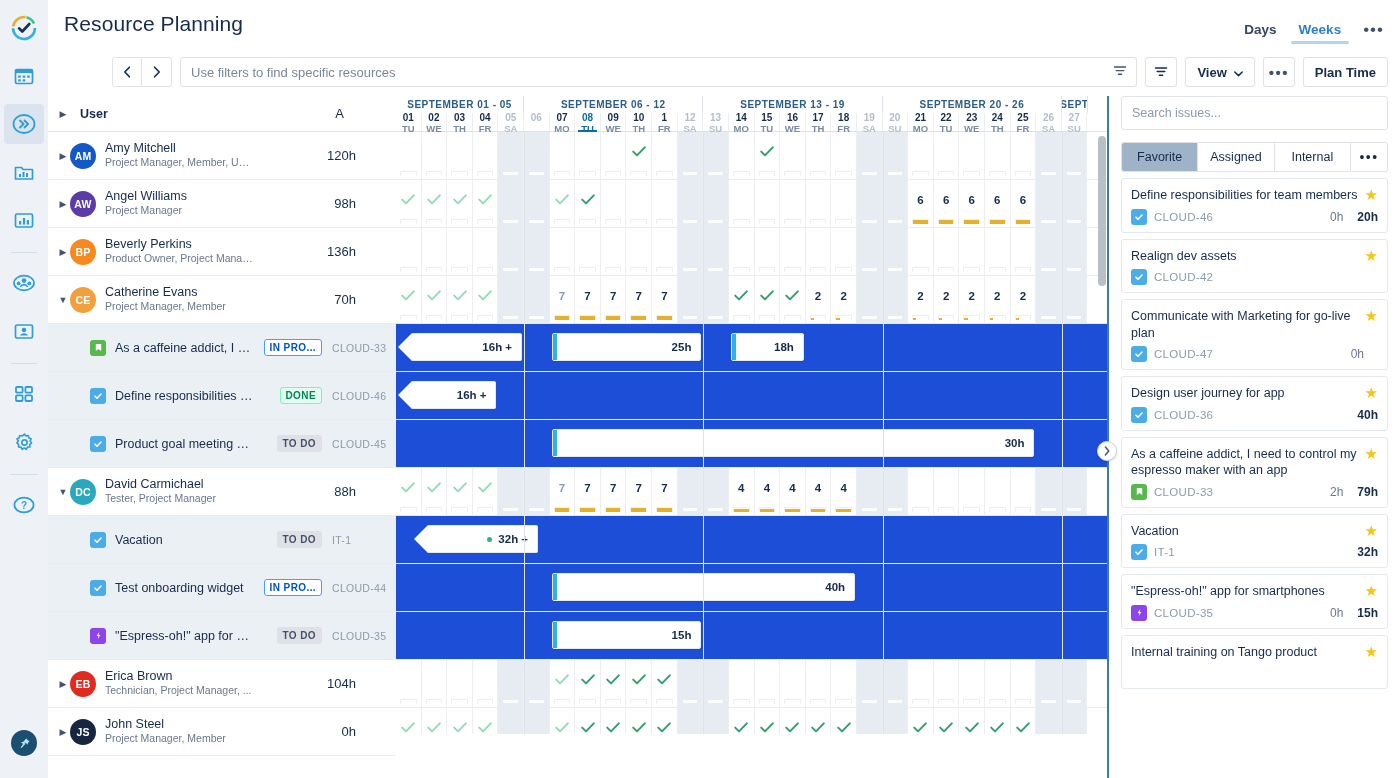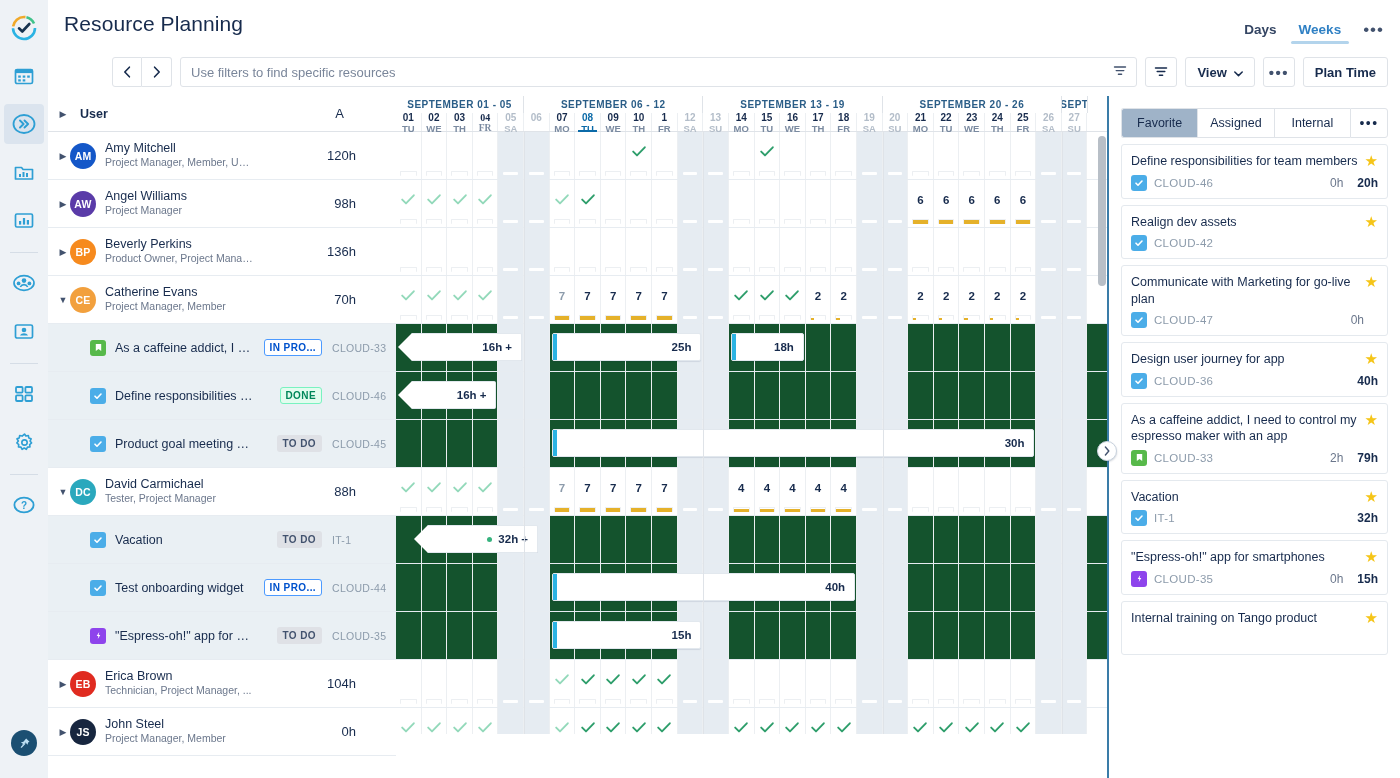--- a/index.html
+++ b/index.html
@@ -147,21 +147,21 @@
   .tl-day .dd { color: #172b4d; font-size: 10px; }
   .tl-day .wd { color: #7a8aa0; font-size: 9.5px; font-weight: 700; }
   .tl-day.weekend .dd, .tl-day.weekend .wd { color: #b3bdc9; }
   .tl-day.today .dd, .tl-day.today .wd { color: #0b6aa8; }
   .tl-day.today::after {
     content: ""; position: absolute; left: 3px; right: 3px; bottom: -1px; height: 2px; background: #0b6aa8;
   }
 
   .grid-body { position: absolute; left: 0; right: 0; top: 36px; bottom: 0; }
   .grow { height: 48px; border-bottom: 1px solid #e7ecf1; display: flex; position: relative; }
-  .grow.issue { background: #14532d; }
+  .grow.issue { background: #1d4ed8; flex-direction: column; }
   .gcell {
     border-right: 1px solid #eceff2; position: relative;
     display: flex; align-items: center; justify-content: center;
   }
   .gcell.weekend { background: #e6ecf2; }
   .gcell .val { font-size: 11.5px; font-weight: 700; color: #172b4d; margin-bottom: 8px; }
   .gcell .val.dim { color: #8c9bab; }
   .gcell .chk { font-size: 15px; line-height: 1; margin-bottom: 8px; color: #2e9e6b; }
   .gcell .chk.dim { color: #93d9ba; }
   .cap {
@@ -541,21 +541,21 @@
                   <span class="wd">TU</span>
                 </div>
                 <div class="tl-day" style="width: 25.62px;">
                   <span class="dd">02</span>
                   <span class="wd">WE</span>
                 </div>
                 <div class="tl-day" style="width: 25.62px;">
                   <span class="dd">03</span>
                   <span class="wd">TH</span>
                 </div>
-                <div class="tl-day" style="width: 25.62px; font-family: Liberation Serif, serif;">
+                <div class="tl-day" style="width: 25.62px;">
                   <span class="dd">04</span>
                   <span class="wd">FR</span>
                 </div>
                 <div class="tl-day weekend" style="width: 25.62px;">
                   <span class="dd">05</span>
                   <span class="wd">SA</span>
                 </div>
                 <div class="tl-day weekend" style="width: 25.62px; gap: 26px;">
                   <span class="dd">06</span>
                   <span class="wd">SU</span>
@@ -1619,20 +1619,21 @@
       </div>
 
       <div class="divider"></div>
       <div class="collapse-btn">
         <svg width="7" height="10" viewBox="0 0 7 10">
             <path d="M1.4 1l3.4 4-3.4 4" fill="none" stroke="#42526e" stroke-width="1.4" stroke-linecap="round" stroke-linejoin="round"></path>
           </svg>
       </div>
 
       <div class="issues">
+        <input class="issues-search" type="text" placeholder="Search issues..." style="">
         <div class="tabs" id="issue-tabs">
             <div class="tab active">Favorite</div>
             <div class="tab">Assigned</div>
             <div class="tab">Internal</div>
             <div class="tab more">•••</div>
           </div>
         <div class="ilist" id="issue-list">
             <div class="icard">
               <div class="icard-top">
                 <div class="icard-title">Define responsibilities for team members</div>

